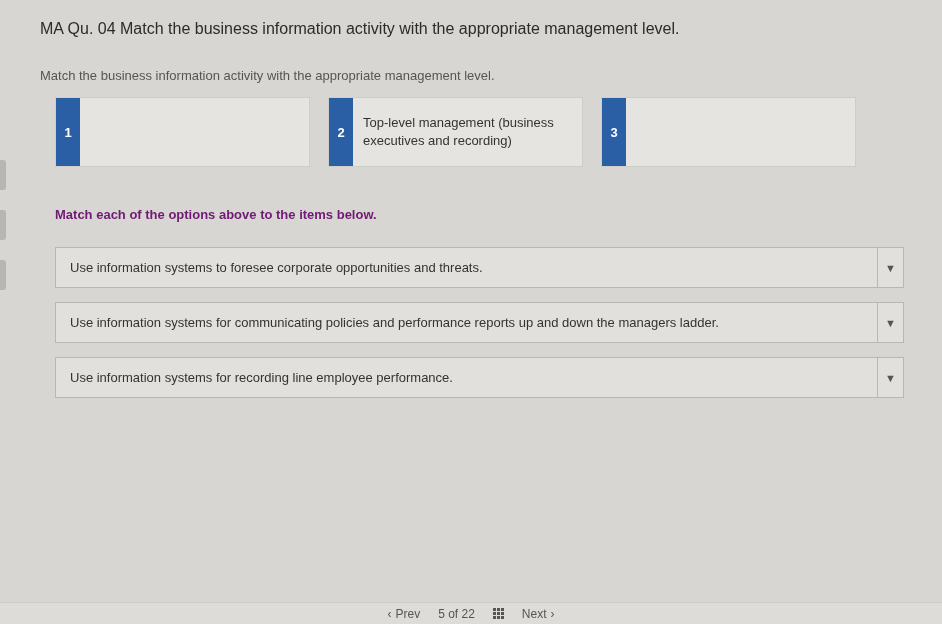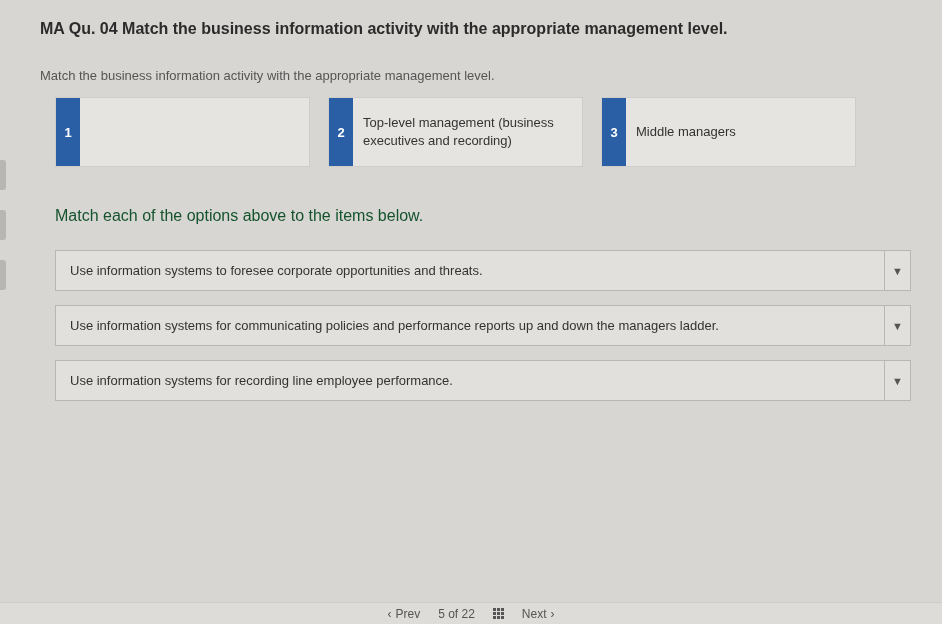--- a/index.html
+++ b/index.html
@@ -10,21 +10,21 @@
     font-family: Arial, Helvetica, sans-serif;
     color: #3a3a3a;
     overflow: hidden;
     position: relative;
   }
   .page {
     padding: 20px 30px 0 40px;
   }
   .title {
     font-size: 16px;
-    font-weight: bold;
+    font-weight: normal;
     color: #2b2b2b;
     margin-bottom: 30px;
   }
   .instr {
     font-size: 13px;
     color: #555;
     margin-bottom: 14px;
   }
   .options-row {
     display: flex;
@@ -54,28 +54,29 @@
   .option-text {
     padding: 8px 10px;
     font-size: 13px;
     color: #333;
     line-height: 1.35;
     display: flex;
     align-items: center;
   }
   .option-card.short { min-height: 40px; }
   .sub-instr {
-    font-size: 16px;
-    color: #14532d;
+    font-size: 13px;
+    color: #701a75;
     margin: 0 15px 25px 15px;
+    font-weight: bold;
   }
   .drop-row-wrap {
     display: flex;
     align-items: stretch;
-    margin: 0 1px 14px 15px;
+    margin: 0 8px 14px 15px;
   }
   .drop-row {
     flex: 1;
     border: 1px solid #b9b7b3;
     background: #e2e0dc;
     padding: 12px 14px;
     font-size: 13px;
     color: #333;
   }
   .drop-caret {
@@ -144,21 +145,20 @@
   <div class="options-row">
     <div class="option-card">
       <div class="option-num">1</div>
     </div>
     <div class="option-card">
       <div class="option-num">2</div>
       <div class="option-text">Top-level management (business executives and recording)</div>
     </div>
     <div class="option-card short">
       <div class="option-num">3</div>
-      <div class="option-text">Middle managers</div>
     </div>
   </div>
 
   <div class="sub-instr">Match each of the options above to the items below.</div>
 
   <div class="drop-row-wrap">
     <div class="drop-row">Use information systems to foresee corporate opportunities and threats.</div>
     <div class="drop-caret">
       <span>▼</span>
     </div>

